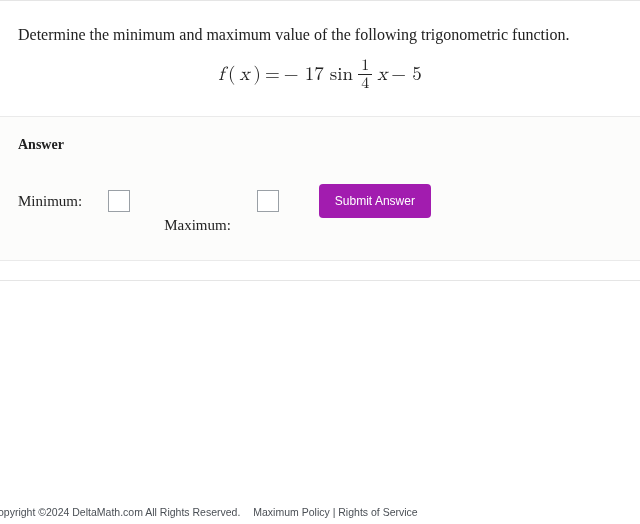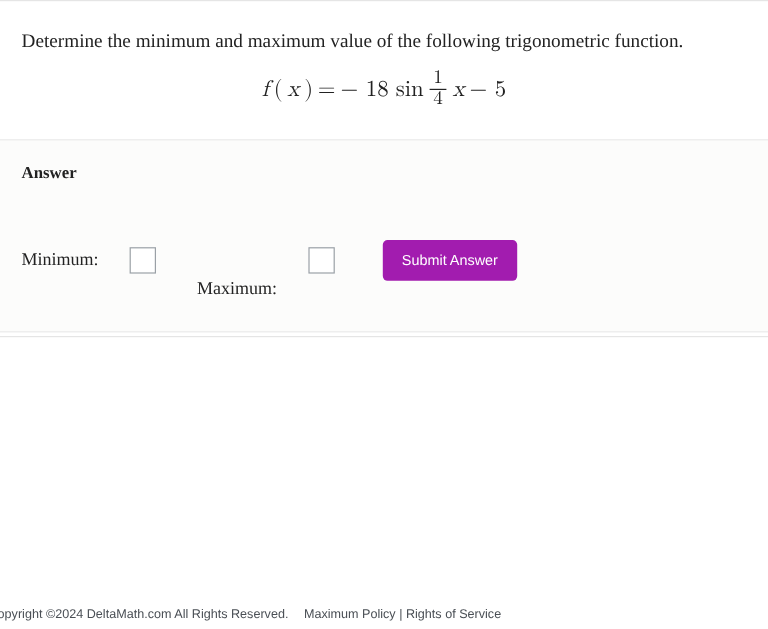--- a/index.html
+++ b/index.html
@@ -54,21 +54,21 @@
       border: 1px solid #eaeaea;
       border-left: none;
       border-right: none;
       padding: 20px 18px 26px;
       margin: 0 -18px 0 -18px;
     }
     .answer-title {
       font-size: 14px;
       font-weight: bold;
       font-family: Georgia, serif;
-      margin-bottom: 32px;
+      margin-bottom: 16px;
       color:#222;
     }
     .answer-row {
       display: flex;
       align-items: center;
       gap: 26px;
       font-size: 15px;
       flex-wrap: wrap;
     }
     .answer-row .lbl { font-family: Georgia, serif; font-size:15px; color:#222;}
@@ -119,21 +119,21 @@
 <div class="content">
   <div class="question">Determine the minimum and maximum value of the following trigonometric function.</div>
 
   <div class="equation-wrap">
     <span class="equation">
       <span>f</span>
         <span class="rm">(</span>
         <span>x</span>
         <span class="rm">)</span>
       <span class="rm"> = </span>
-      <span class="rm">− 18</span>
+      <span class="rm">− 17</span>
       <span class="rm" style="margin-left:2px;">sin</span>
       <span class="frac">
         <span class="num">1</span>
         <span class="bar"></span>
         <span class="den">4</span>
       </span>
       <span>x</span>
       <span class="rm"> − 5</span>
     </span>
   </div>

